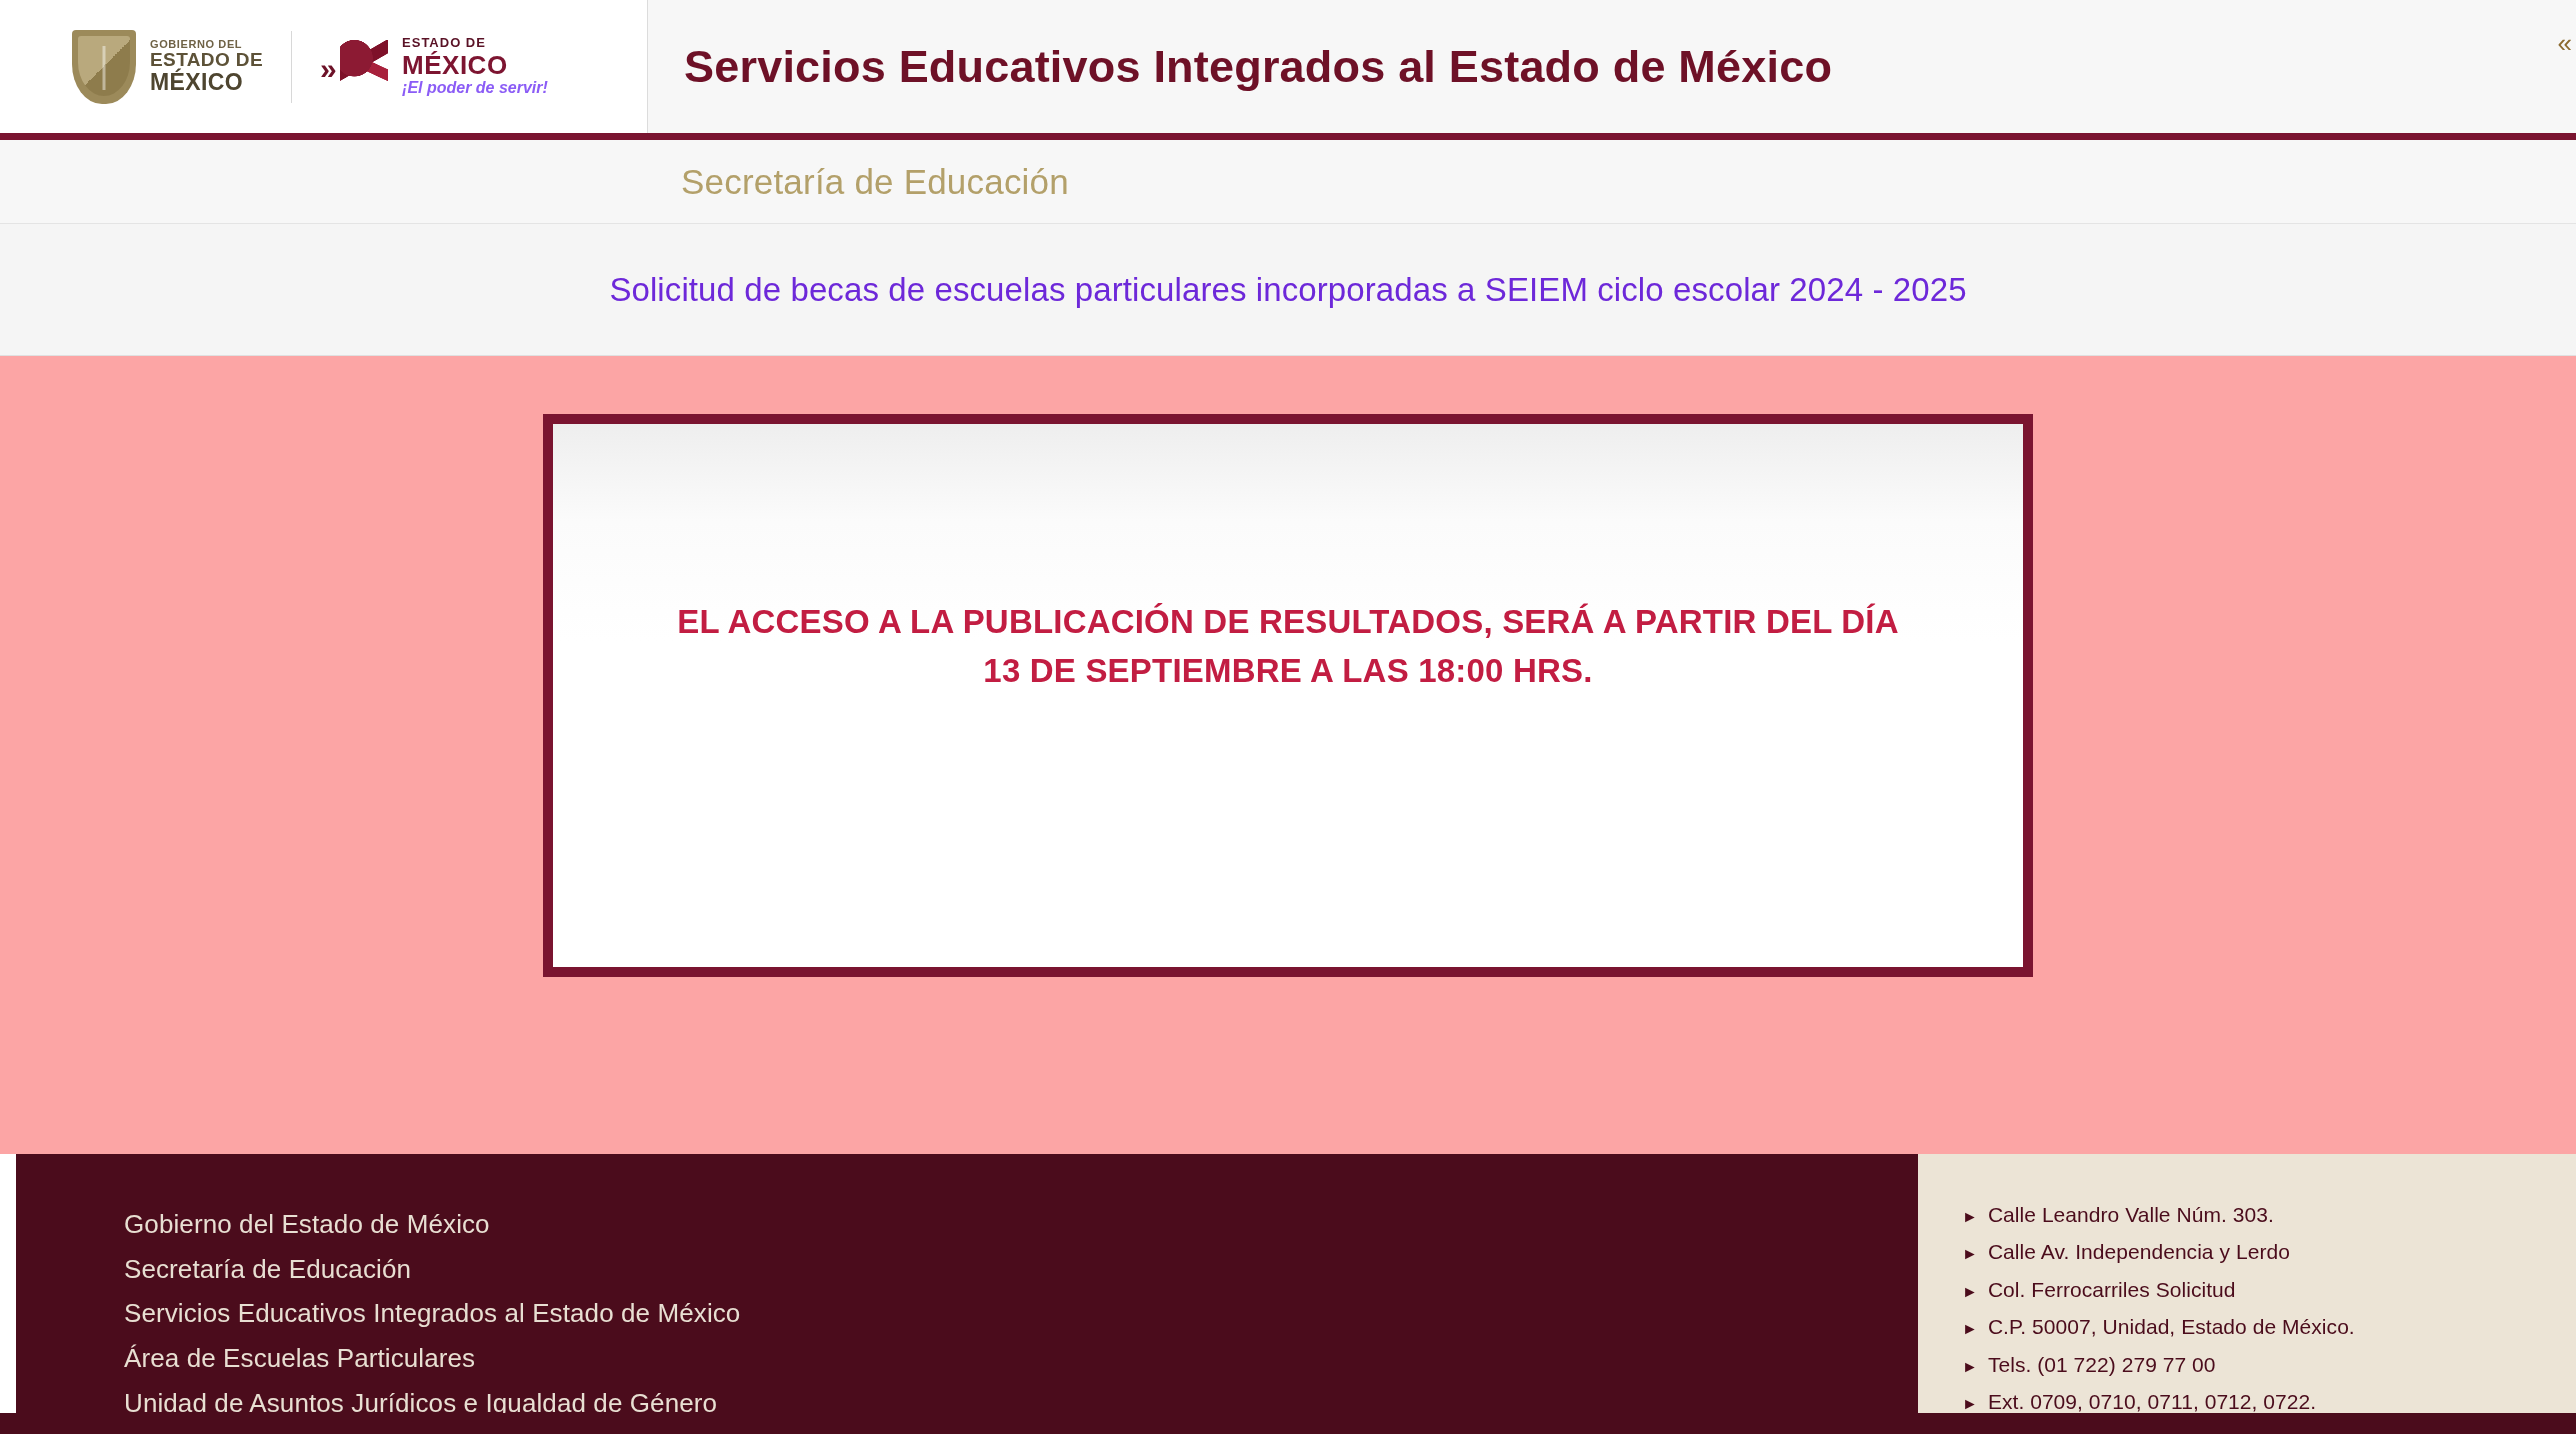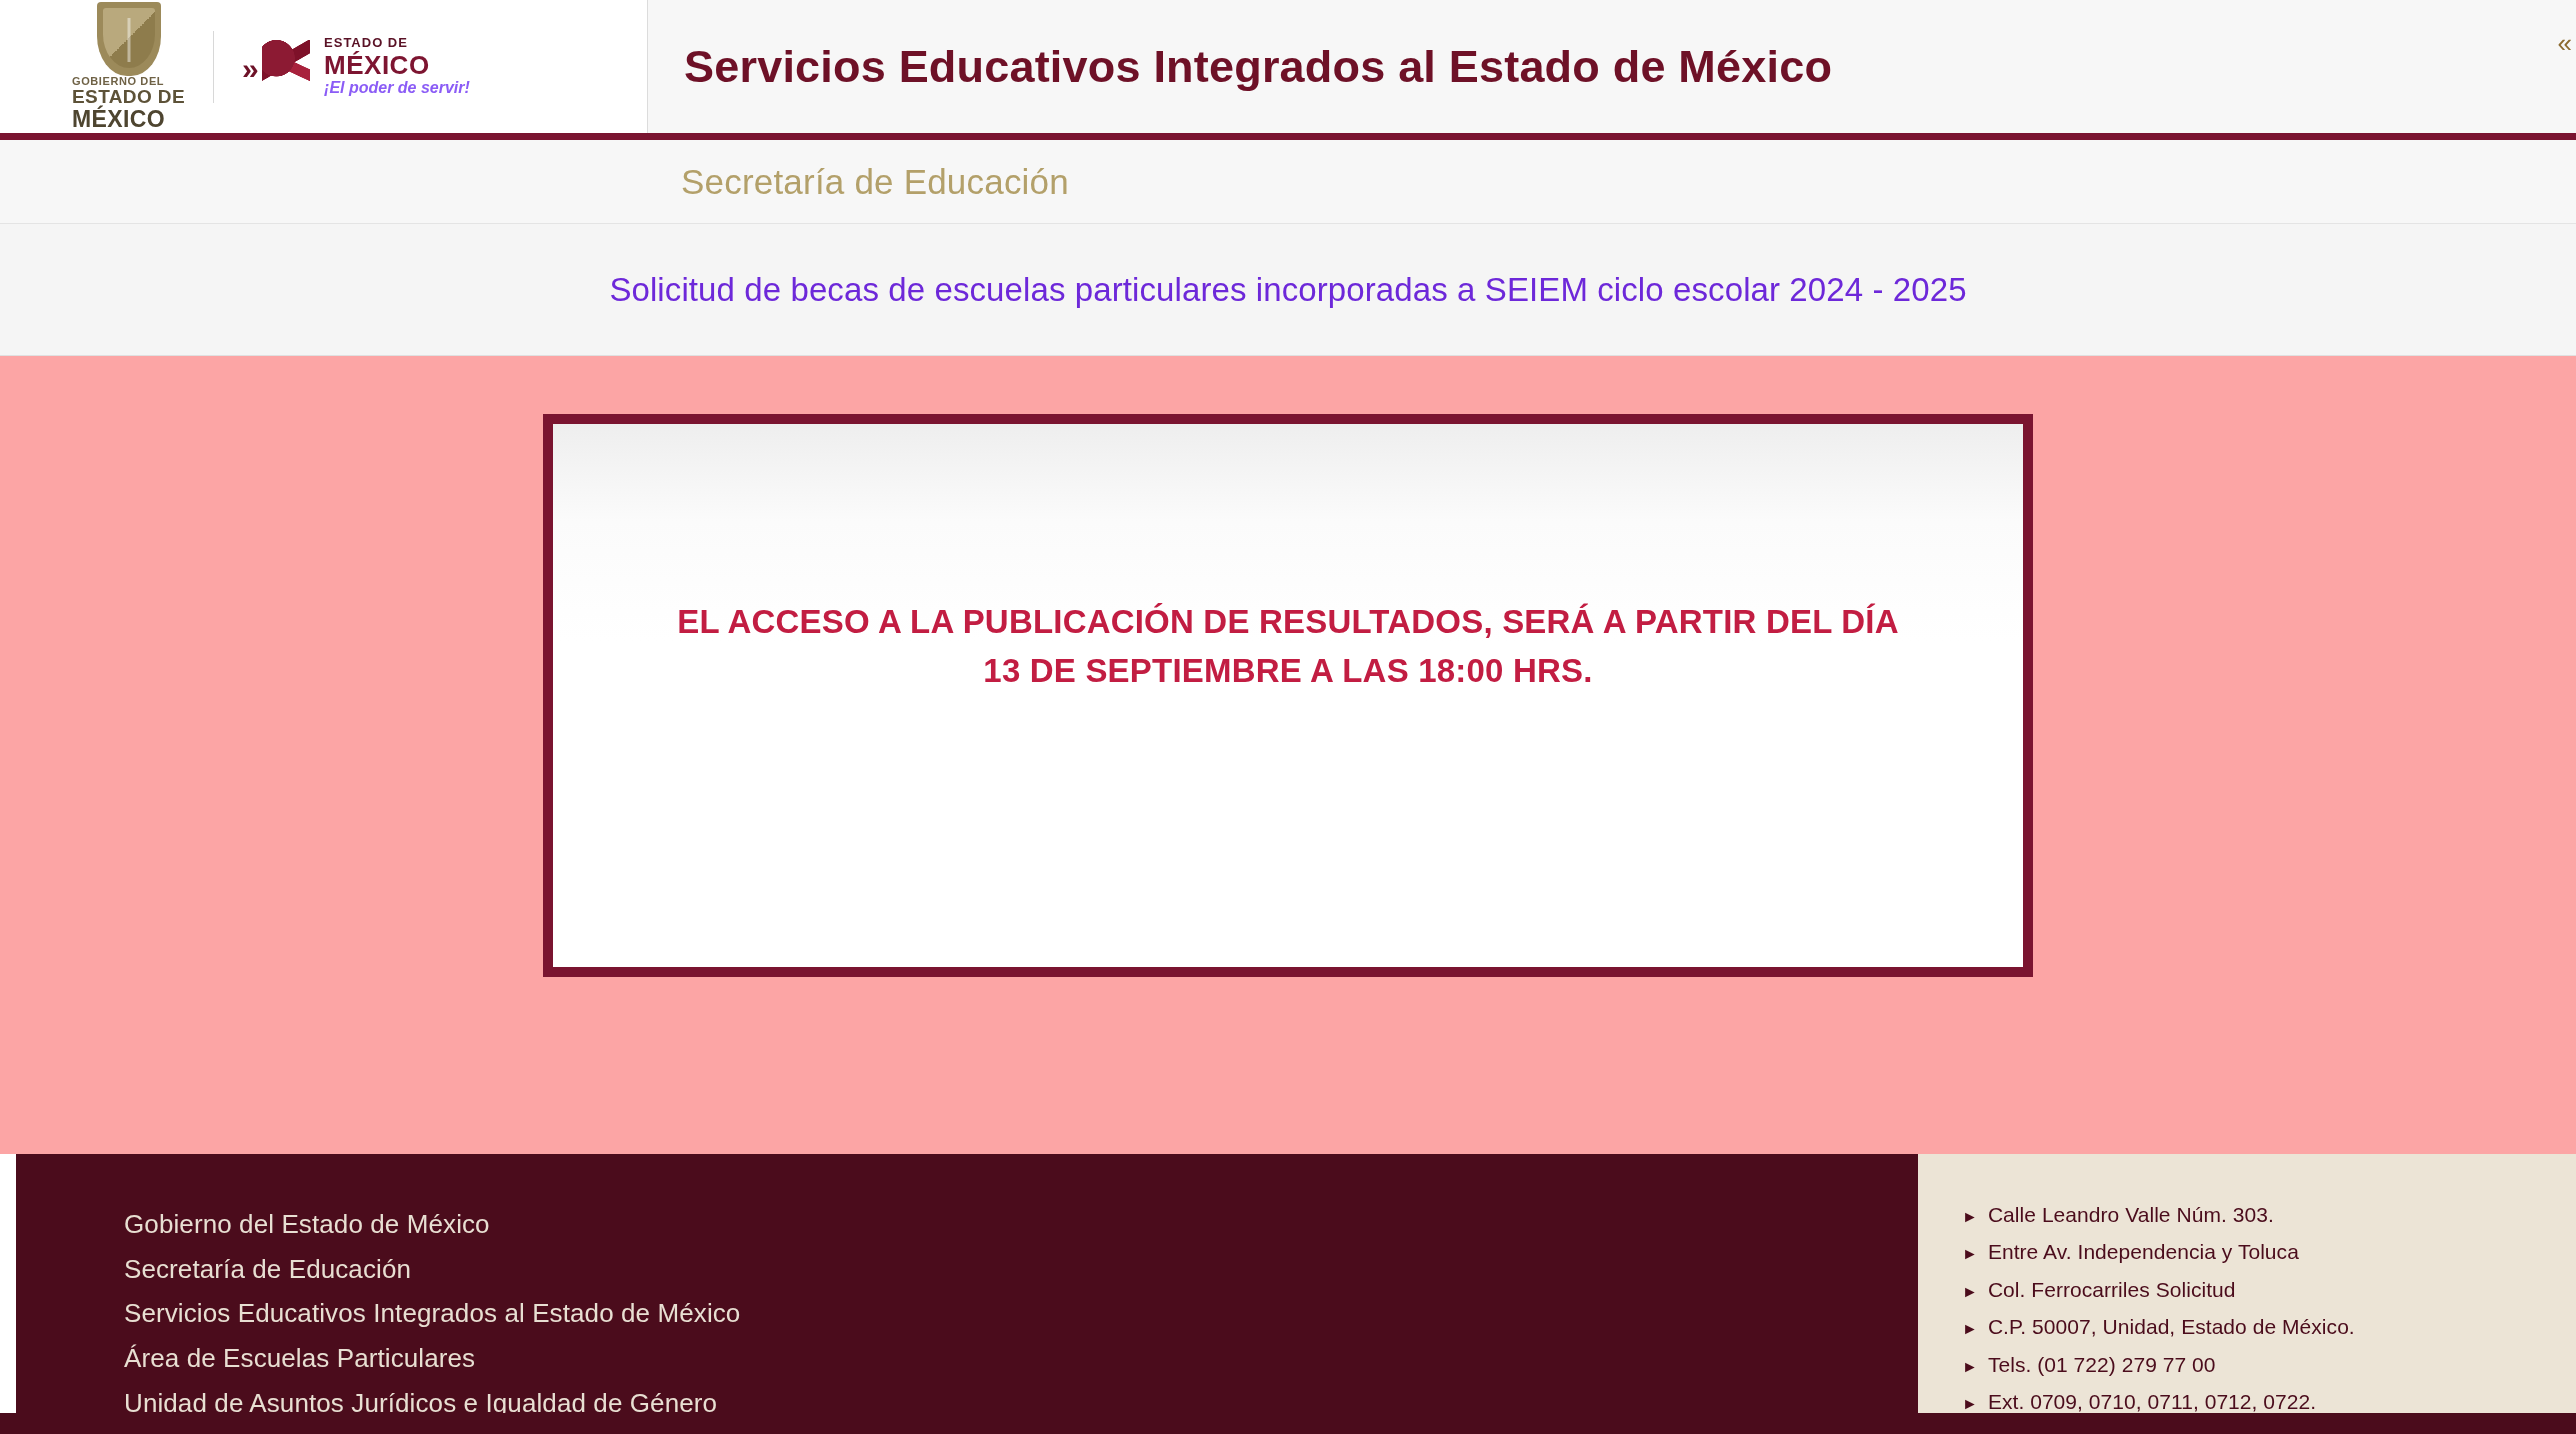--- a/index.html
+++ b/index.html
@@ -34,22 +34,22 @@
     height: 133px;
     background: #ffffff;
     display: flex;
     align-items: center;
     border-right: 1px solid #dcdcdc;
     flex: 0 0 auto;
   }
   .logo-gem {
     display: flex;
     align-items: center;
+    gap: 14px;
     padding-left: 72px;
-    flex-direction: column;
   }
   .shield {
     width: 64px;
     height: 74px;
     background: #9c8a5a;
     position: relative;
     border-radius: 4px 4px 30px 30px / 4px 4px 40px 40px;
     overflow: hidden;
   }
   .shield::before {
@@ -285,21 +285,21 @@
       <div class="line">Área de Escuelas Particulares</div>
       <div class="line">Unidad de Asuntos Jurídicos e Igualdad de Género</div>
     </div>
     <div class="footer-right">
       <div class="line">
         <span class="bullet">►</span>
         <span>Calle Leandro Valle Núm. 303.</span>
       </div>
       <div class="line">
         <span class="bullet">►</span>
-        <span>Entre Av. Independencia y Toluca</span>
+        <span>Calle Av. Independencia y Lerdo</span>
       </div>
       <div class="line">
         <span class="bullet">►</span>
         <span>Col. Ferrocarriles Solicitud</span>
       </div>
       <div class="line">
         <span class="bullet">►</span>
         <span>C.P. 50007, Unidad, Estado de México.</span>
       </div>
       <div class="line">

